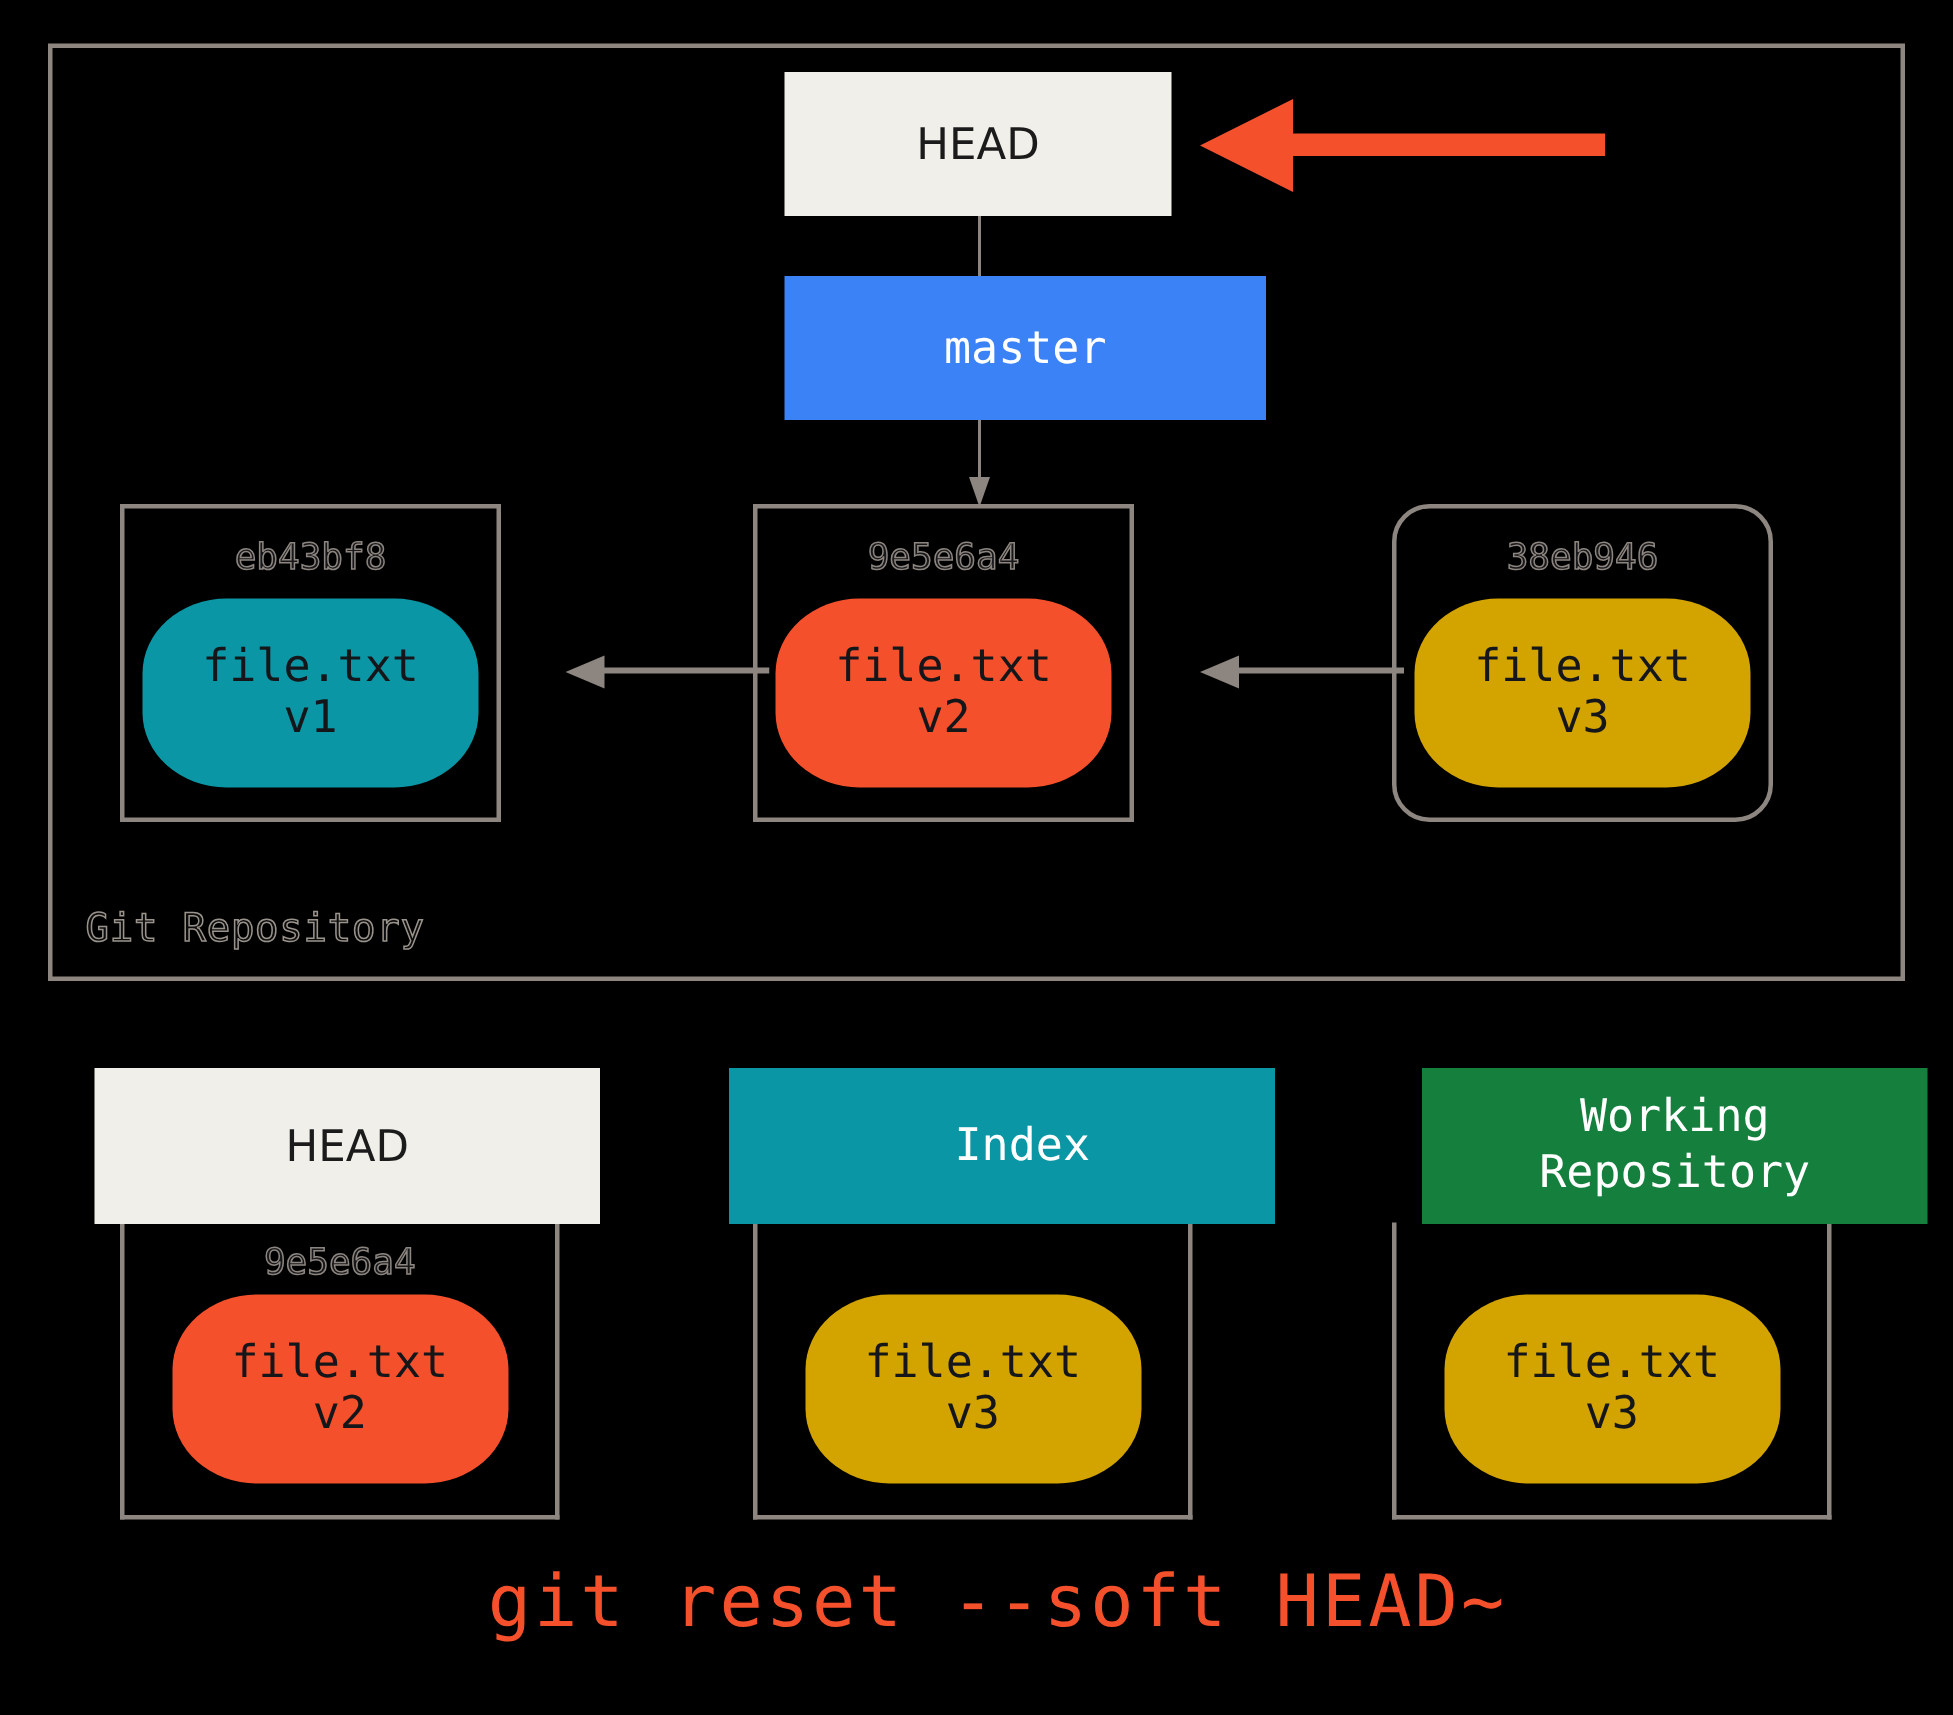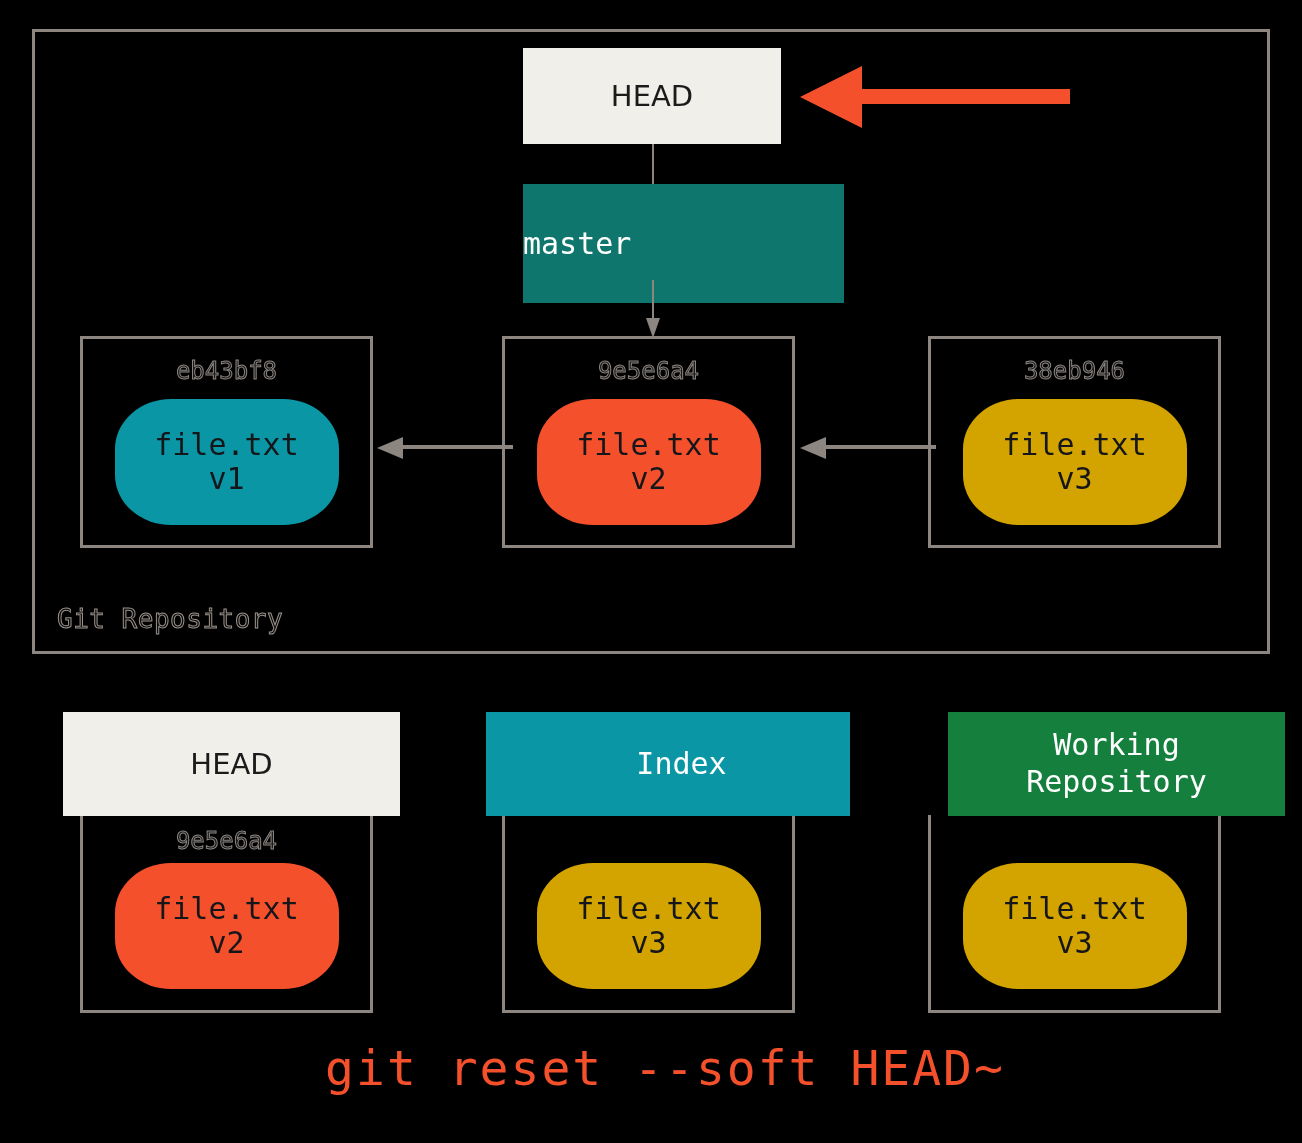--- a/index.html
+++ b/index.html
@@ -73,50 +73,51 @@
     height: 40px;
     background: #8d8680;
   }
 
   
   #master-box {
     position: absolute;
     left: 523px;
     top: 184px;
     width: 321px;
-    height: 119px;
-    background: #0f766e;
-    display: flex;
-    align-items: center;
+    height: 96px;
+    background: #3b82f6;
+    display: flex;
+    align-items: center;
+    justify-content: center;
   }
   #master-box .label {
     font-size: 30px;
     color: #ffffff;
   }
 
   
   #conn-master-commit {
     position: absolute;
     left: 646px;
     top: 280px;
     width: 14px;
     height: 58px;
   }
 
   
   .commit-box {
     position: absolute;
-    width: 293px;
+    width: 254px;
     height: 212px;
     border: 3px solid #8d8680;
     box-sizing: border-box;
   }
   #commit-1 { left: 80px;  top: 336px; }
   #commit-2 { left: 502px; top: 336px; }
-  #commit-3 { left: 928px; top: 336px; }
+  #commit-3 { left: 928px; top: 336px; border-radius: 25px; }
 
   .commit-hash {
     position: absolute;
     left: 0;
     right: 0;
     top: 18px;
     text-align: center;
     font-size: 24px;
     color: #18181a;
     -webkit-text-stroke: 1px #8d8680;

